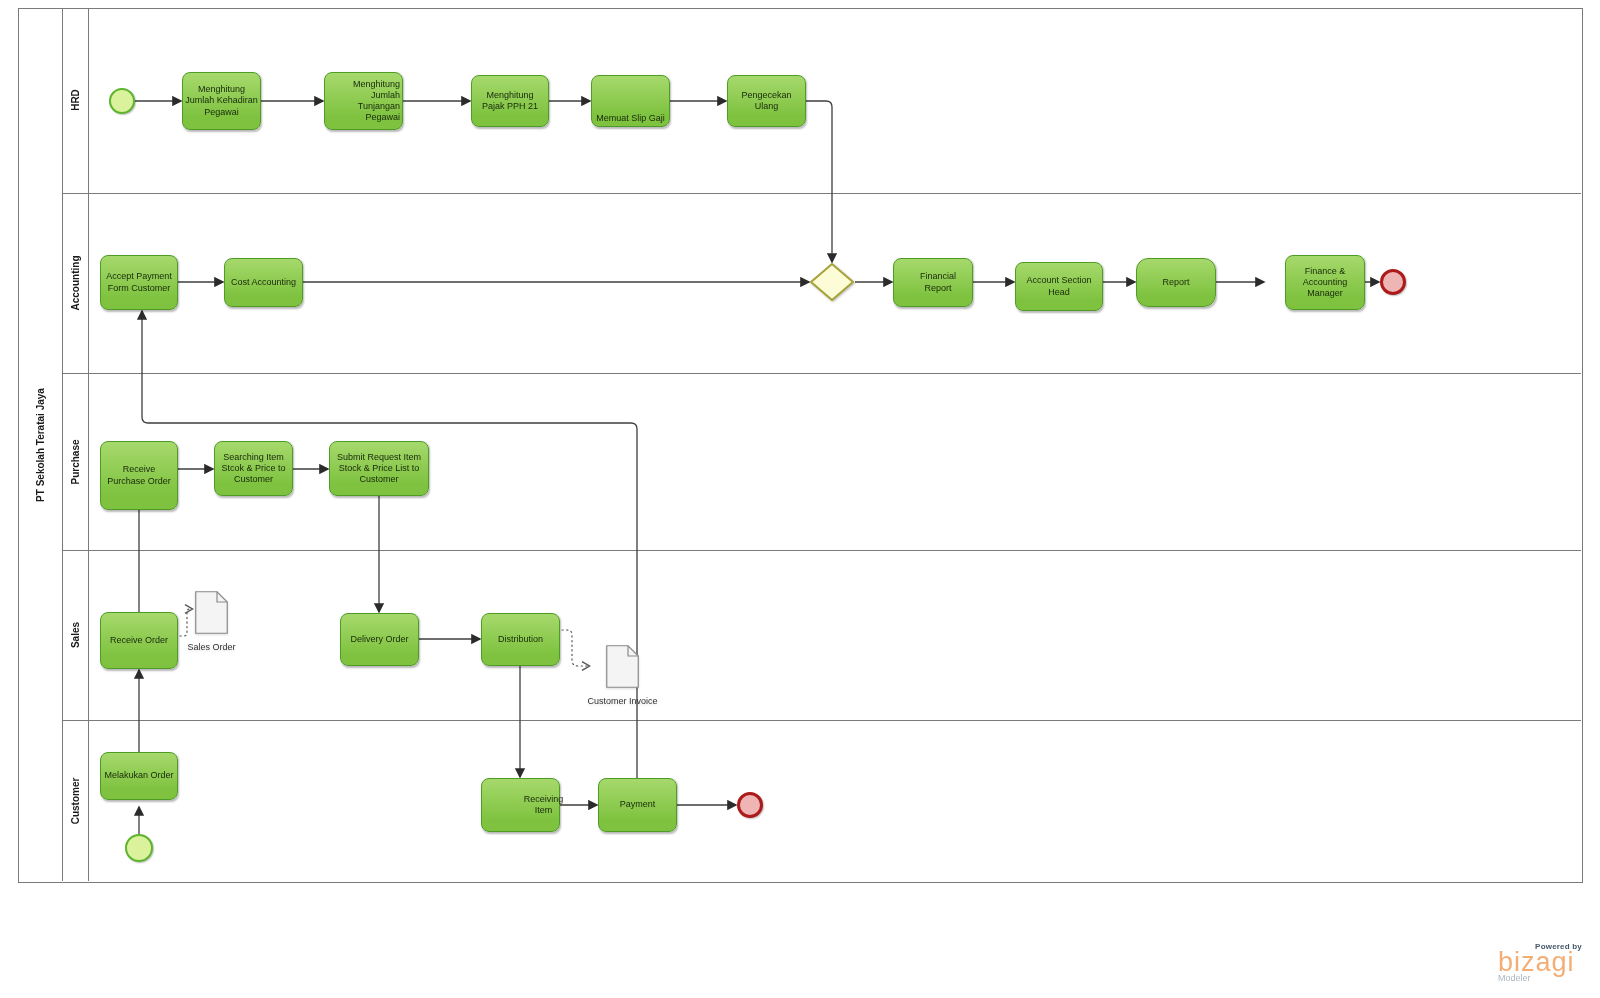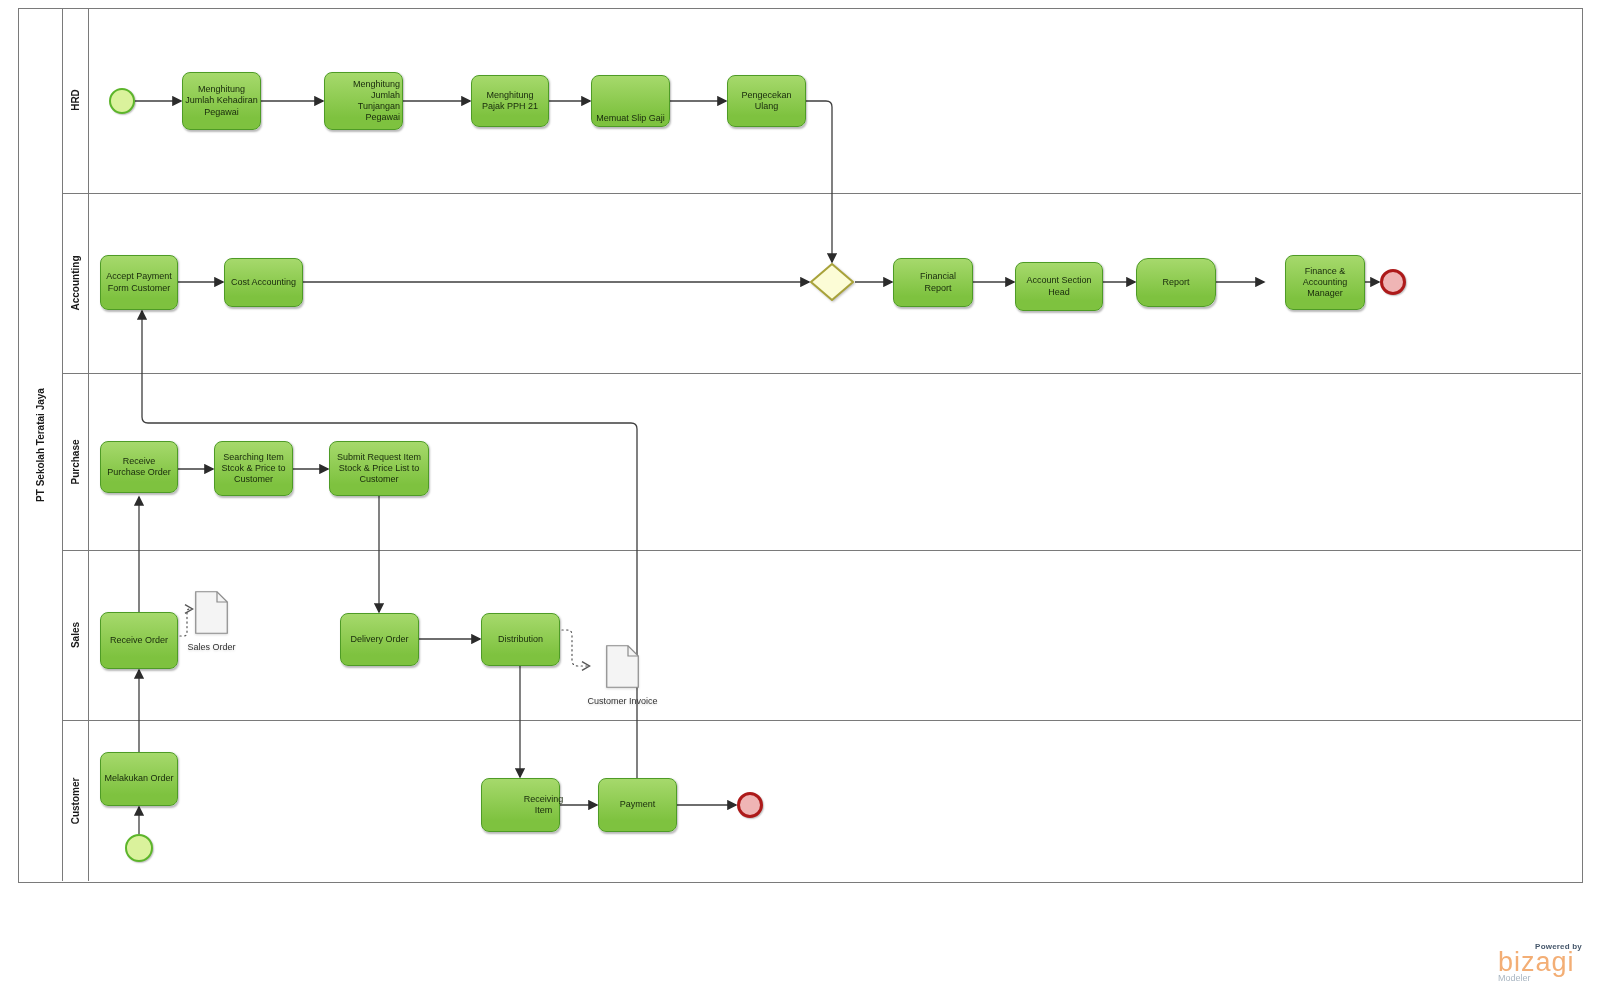--- a/index.html
+++ b/index.html
@@ -128,21 +128,21 @@
       <div class="node task" style="left: 1015px; top: 262px; width: 88px; height: 49px;">
         <span>Account Section Head</span>
       </div>
       <div class="node task" style="left: 1136px; top: 258px; width: 80px; height: 49px; border-radius: 12px;">
         <span>Report</span>
       </div>
       <div class="node task" style="left: 1265px; top: 255px; width: 80px; height: 55px; margin-left: 20px;">
         <span>Finance &amp; Accounting Manager</span>
       </div>
       <div class="node end" style="left: 1380px; top: 269px; width: 26px; height: 26px;"></div>
-      <div class="node task" style="left: 100px; top: 441px; width: 78px; height: 52px;">
+      <div class="node task" style="left: 100px; top: 441px; width: 78px; height: 69px;">
         <span>Receive Purchase Order</span>
       </div>
       <div class="node task" style="left: 214px; top: 441px; width: 79px; height: 55px;">
         <span>Searching Item Stcok &amp; Price to Customer</span>
       </div>
       <div class="node task" style="left: 329px; top: 441px; width: 100px; height: 55px;">
         <span>Submit Request Item Stock &amp; Price List to Customer</span>
       </div>
       <div class="node task" style="left: 100px; top: 612px; width: 78px; height: 57px;">
         <span>Receive Order</span>
@@ -156,21 +156,21 @@
         <span>Delivery Order</span>
       </div>
       <div class="node task" style="left: 481px; top: 613px; width: 79px; height: 53px;">
         <span>Distribution</span>
       </div>
       <div class="node document" style="left: 592px; top: 645px; width: 33px; height: 43px; margin-left: 14px;"><svg width="33" height="43" viewBox="0 0 33 43">
       <path d="M0.75,0.75 H22 L32.25,11 V42.25 H0.75 Z" fill="#f4f4f4" stroke="#8a8a8a" stroke-width="1.2"></path>
       <path d="M22,0.75 V11 H32.25" fill="none" stroke="#8a8a8a" stroke-width="1.2"></path>
         </svg>
       <div class="doc-label">Customer Invoice</div></div>
-      <div class="node task" style="left: 100px; top: 752px; width: 78px; height: 54px;">
+      <div class="node task" style="left: 100px; top: 752px; width: 78px; height: 48px;">
         <span>Melakukan Order</span>
       </div>
       <div class="node start" style="left: 125px; top: 834px; width: 28px; height: 28px;"></div>
       <div class="node task" style="left: 481px; top: 778px; width: 79px; height: 54px; padding-left: 48px;">
         <span>Receiving Item</span>
       </div>
       <div class="node task" style="left: 598px; top: 778px; width: 79px; height: 54px;">
         <span>Payment</span>
       </div>
       <div class="node end" style="left: 737px; top: 792px; width: 26px; height: 26px;"></div>

